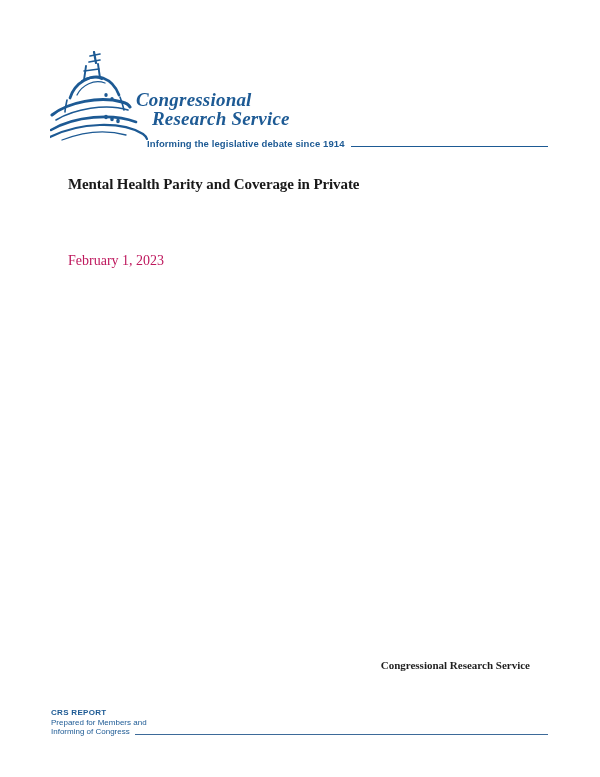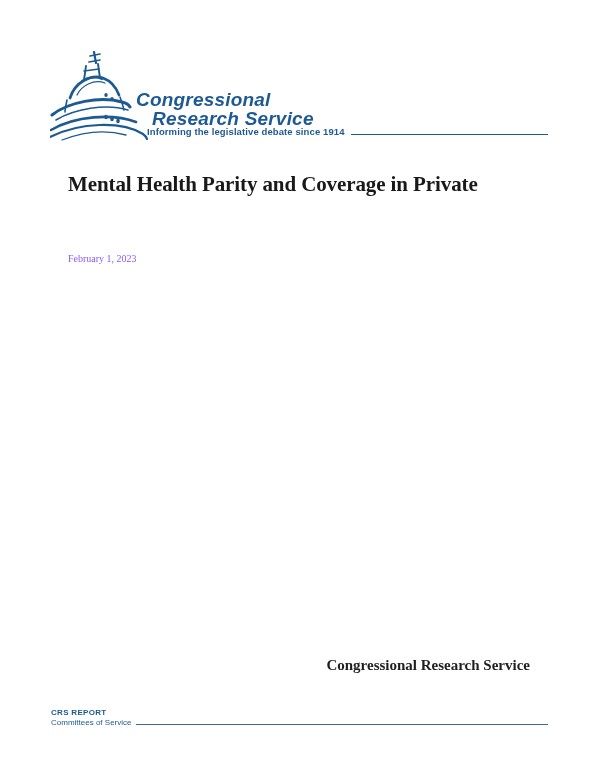--- a/index.html
+++ b/index.html
@@ -19,58 +19,58 @@
 
   
   .dome-icon{
     position:absolute;left:50px;top:51px;
     width:100px;height:92px;
     color:var(--blue);
   }
   .logo-text{
     position:absolute;left:136px;top:90px;
     color:var(--blue);
-    font-family:Liberation Sans, sans-serif;
+    font-family:Liberation Serif, serif;
     font-weight:bold;font-style:italic;
   }
   .logo-line1{font-size:19px;line-height:19px;letter-spacing:.2px;}
   .logo-line2{font-size:19px;line-height:19px;margin-left:16px;letter-spacing:.2px;}
   .tagline-row{
     position:absolute;left:147px;top:126px;width:401px;
     display:flex;align-items:flex-end;
     color:var(--blue);
   }
   .tagline{
     font-family:"Liberation Sans",sans-serif;
     font-weight:bold;font-size:9.5px;line-height:11px;
-    letter-spacing:.1px;white-space:nowrap;
+    letter-spacing:.1px;white-space:nowrap;margin-top:12px;
   }
   .tagline-rule{
     flex:1;height:0;
     border-bottom:1.6px solid var(--blue);
     margin-left:6px;margin-bottom:2px;
   }
 
   
   .title{
     position:absolute;left:68px;top:170px;width:490px;
-    font-weight:bold;font-size:21px;line-height:29px;
+    font-weight:bold;font-size:15px;line-height:29px;
     letter-spacing:-.1px;
     color:var(--ink);
   }
   .date{
     position:absolute;left:68px;top:253px;
-    font-size:10px;color:#8b5cf6;
+    font-size:14px;color:#be185d;
   }
 
   
   .footer-right{
     position:absolute;right:70px;top:657px;
     text-align:left;
-    font-size:15px;line-height:16px;
+    font-size:11px;line-height:16px;
     color:#1f1f1f;
   }
   .footer-right .org{font-weight:bold;}
 
   
   .footer-left{
     position:absolute;left:51px;top:708px;width:497px;
     color:var(--blue);
     font-family:Liberation Sans, sans-serif;
     font-size:8px;line-height:9.5px;
@@ -136,19 +136,20 @@
   </div>
 
   <div class="date">February 1, 2023</div>
 
   <div class="footer-right">
     <div class="org">Congressional Research Service</div>
   </div>
 
   <div class="footer-left">
     <div class="crs-label">CRS REPORT</div>
+    <div>Prepared for Members and</div>
     <div class="committees-row">
-      <span>Committees of Service</span>
+      <span>Informing of Congress</span>
       <span class="footer-rule"></span>
     </div>
   </div>
 
 </div>
 
 </body></html>

